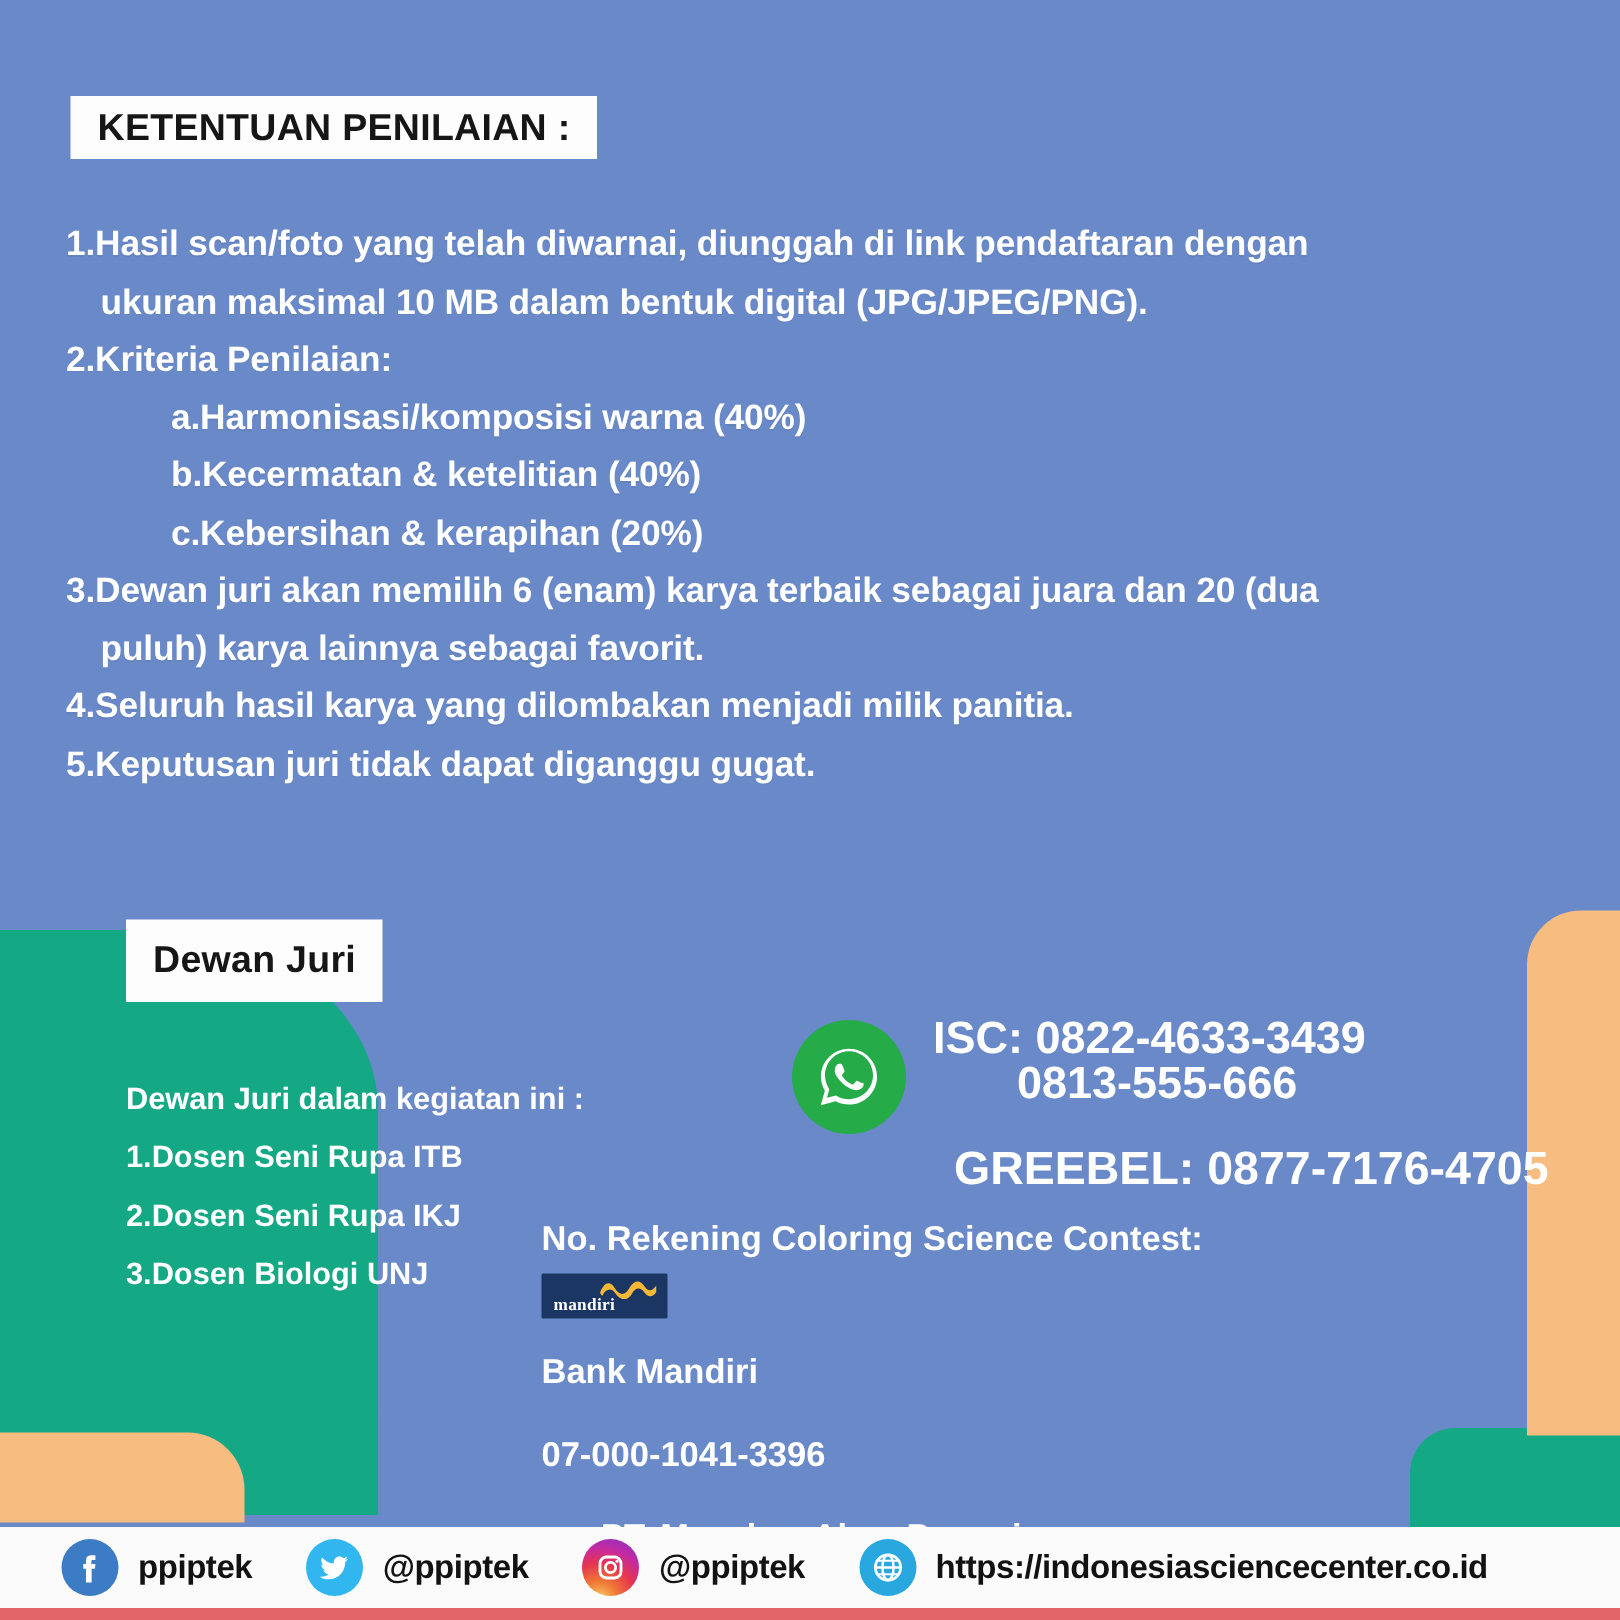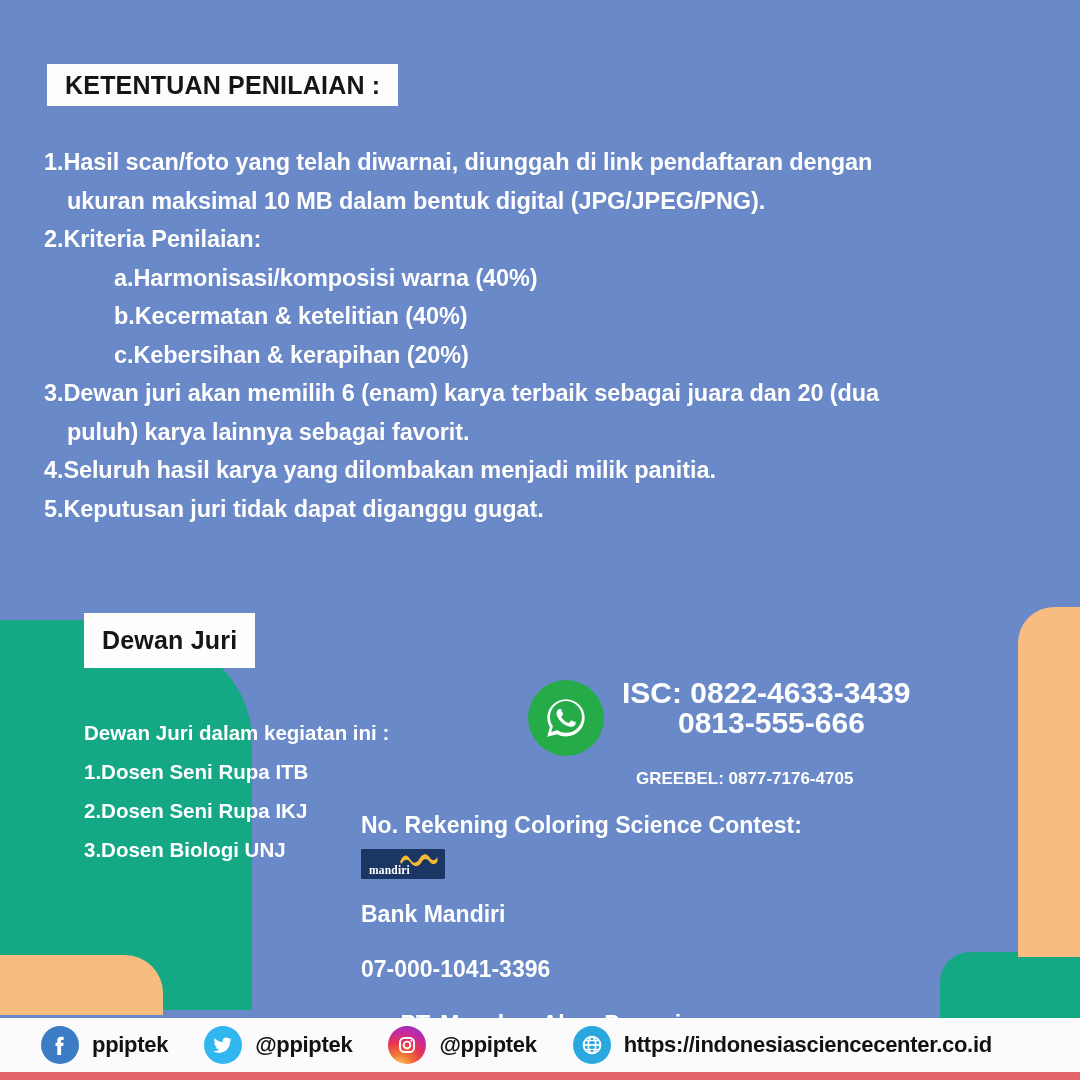--- a/index.html
+++ b/index.html
@@ -74,21 +74,21 @@
 
   
   .reg{position:absolute;left:528px;top:676px;width:520px;color:#ffffff;}
   .wa-row{display:flex;align-items:flex-start;gap:18px;}
   .wa-icon{width:76px;height:76px;border-radius:50%;background:#25ab48;
            flex:0 0 auto;position:relative;margin-top:4px;}
   .wa-icon svg{position:absolute;left:50%;top:50%;transform:translate(-50%,-50%);}
   .phones{padding-top:2px;}
   .ph{font-size:30px;font-weight:700;line-height:30px;white-space:nowrap;}
   .ph.ind{padding-left:56px;}
-  .greebel{font-size:17px;font-weight:700;line-height:34px;margin-top:6px;padding-left:108px;white-space:nowrap;}
+  .greebel{font-size:31px;font-weight:700;line-height:34px;margin-top:6px;padding-left:108px;white-space:nowrap;}
 
   .bank{position:absolute;left:361px;top:808px;color:#ffffff;width:640px;}
   .bank-title{font-size:23px;font-weight:700;line-height:34px;}
   .mandiri-logo{
     width:84px;height:30px;background:#1c3664;margin:7px 0 6px 0;
     position:relative;overflow:hidden;border-radius:1px;
   }
   .mandiri-logo .mw{position:absolute;right:6px;top:4px;}
   .mandiri-logo .mt{
     position:absolute;left:8px;bottom:3px;color:#fff;

